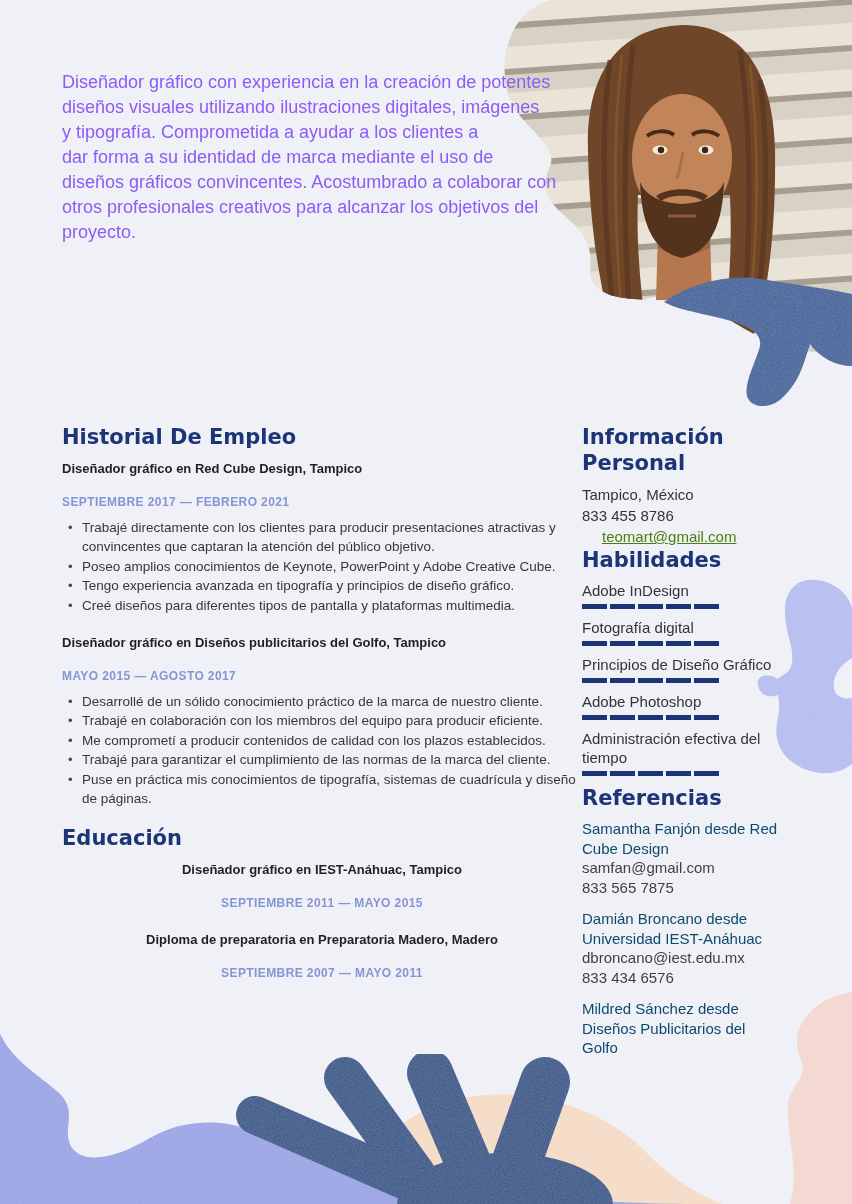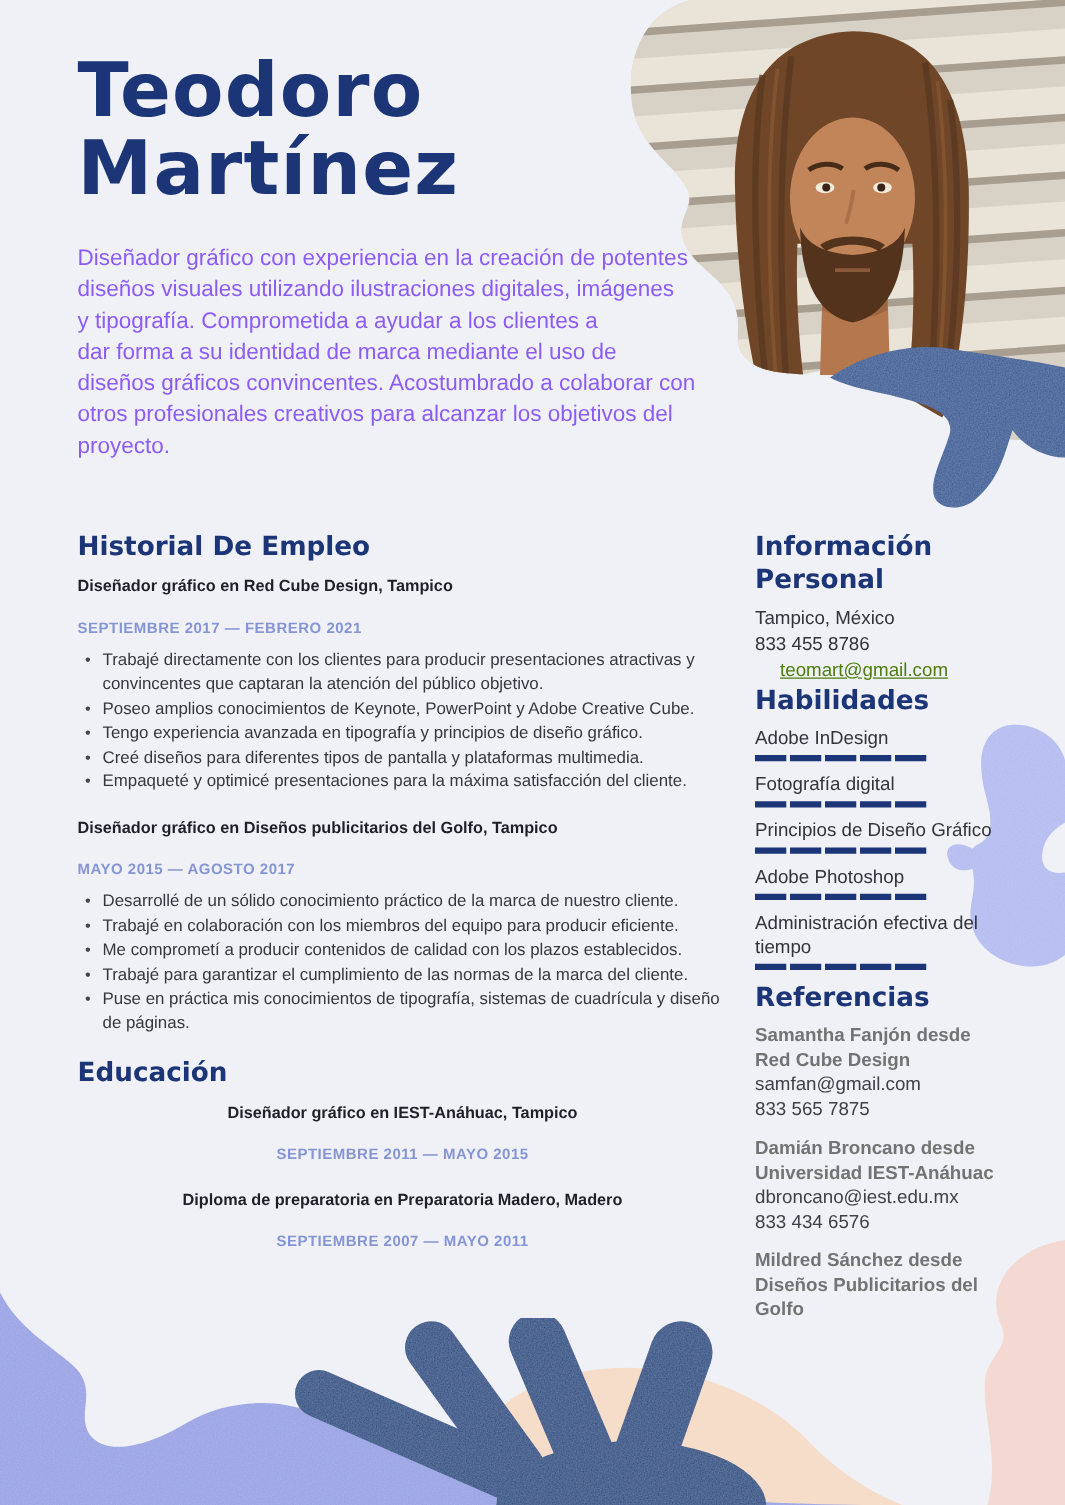--- a/index.html
+++ b/index.html
@@ -13,21 +13,21 @@
   
   .header{position:absolute;left:62px;top:42px;width:522px;}
   .name{
     font-family:"DejaVu Sans",sans-serif;font-weight:700;
     font-size:60px;line-height:62px;letter-spacing:1px;
     color:#1b3577;margin:0 0 14px;
   }
   .summary{font-size:18px;line-height:25px;color:#8b5cf6;margin-top:28px;}
 
   
-  .columns{position:absolute;left:62px;top:424px;width:738px;display:flex;gap:22px;}
+  .columns{position:absolute;left:62px;top:424px;width:738px;display:flex;}
   .col-left{width:520px;flex:0 0 520px;}
   .col-right{width:196px;flex:0 0 196px;}
 
   h2.section{
     font-family:"DejaVu Sans",sans-serif;font-weight:700;
     font-size:21px;line-height:26px;color:#1b3577;margin:0 0 8px;
   }
   .mt-edu{margin-top:22px;}
   .mt-skill{margin-top:25px;}
   .mt-ref{margin-top:20px;}
@@ -56,21 +56,21 @@
   .contact{font-size:15px;line-height:21px;color:#33333b;}
   .contact .email a{color:#4d7c0f;margin-left:20px;}
 
   .skill{margin-bottom:9px;}
   .skill-label{font-size:15px;line-height:19px;color:#33333b;}
   .skill-bar{display:flex;gap:3px;margin-top:4px;height:5px;}
   .skill-bar .seg{width:25px;height:5px;background:#d4d9ef;}
   .skill-bar .seg.on{background:#1b3577;}
 
   .ref{margin-bottom:12px;}
-  .ref-name{font-size:15px;line-height:19.5px;font-weight:700;color:#737373;}
+  .ref-name{font-size:15px;line-height:19.5px;font-weight:400;color:#0c4a6e;}
   .ref-line{font-size:15px;line-height:19.5px;color:#3f3f47;}
 </style>
 </head>
 <body>
 
 <div class="page">
 
   <svg class="deco" style="top:0;right:0;width:362px;height:400px;" viewBox="0 0 362 400" aria-hidden="true">
     <defs>
       <clipPath id="photoClip">
@@ -164,21 +164,20 @@
     <g filter="url(#grain)" stroke="#1c4b84" fill="#1c4b84" stroke-linecap="round">
       <line x1="255" y1="181" x2="415" y2="251" stroke-width="38"></line>
       <line x1="345" y1="144" x2="415" y2="241" stroke-width="42"></line>
       <line x1="430" y1="139" x2="472" y2="238" stroke-width="46"></line>
       <line x1="545" y1="148" x2="512" y2="241" stroke-width="50"></line>
       <ellipse cx="505" cy="271" rx="108" ry="52" stroke="none"></ellipse>
     </g>
   </svg>
 
   <header class="header">
-    <h1 class="name"><span>Teodoro</span><br><span>Martínez</span></h1>
     <div class="summary">
       <div>Diseñador gráfico con experiencia en la creación de potentes</div>
       <div>diseños visuales utilizando ilustraciones digitales, imágenes</div>
       <div>y tipografía. Comprometida a ayudar a los clientes a</div>
       <div>dar forma a su identidad de marca mediante el uso de</div>
       <div>diseños gráficos convincentes. Acostumbrado a colaborar con</div>
       <div>otros profesionales creativos para alcanzar los objetivos del</div>
       <div>proyecto.</div>
     </div>
   </header>
@@ -189,21 +188,20 @@
       <h2 class="section">Historial De Empleo</h2>
 
       <div class="job">
         <p class="job-title">Diseñador gráfico en Red Cube Design, Tampico</p>
         <p class="dates">SEPTIEMBRE 2017 — FEBRERO 2021</p>
         <ul class="bullets">
           <li>Trabajé directamente con los clientes para producir presentaciones atractivas y convincentes que captaran la atención del público objetivo.</li>
           <li>Poseo amplios conocimientos de Keynote, PowerPoint y Adobe Creative Cube.</li>
           <li>Tengo experiencia avanzada en tipografía y principios de diseño gráfico.</li>
           <li>Creé diseños para diferentes tipos de pantalla y plataformas multimedia.</li>
-          <li>Empaqueté y optimicé presentaciones para la máxima satisfacción del cliente.</li>
         </ul>
       </div>
 
       <div class="job">
         <p class="job-title">Diseñador gráfico en Diseños publicitarios del Golfo, Tampico</p>
         <p class="dates">MAYO 2015 — AGOSTO 2017</p>
         <ul class="bullets">
           <li>Desarrollé de un sólido conocimiento práctico de la marca de nuestro cliente.</li>
           <li>Trabajé en colaboración con los miembros del equipo para producir eficiente.</li>
           <li>Me comprometí a producir contenidos de calidad con los plazos establecidos.</li>

